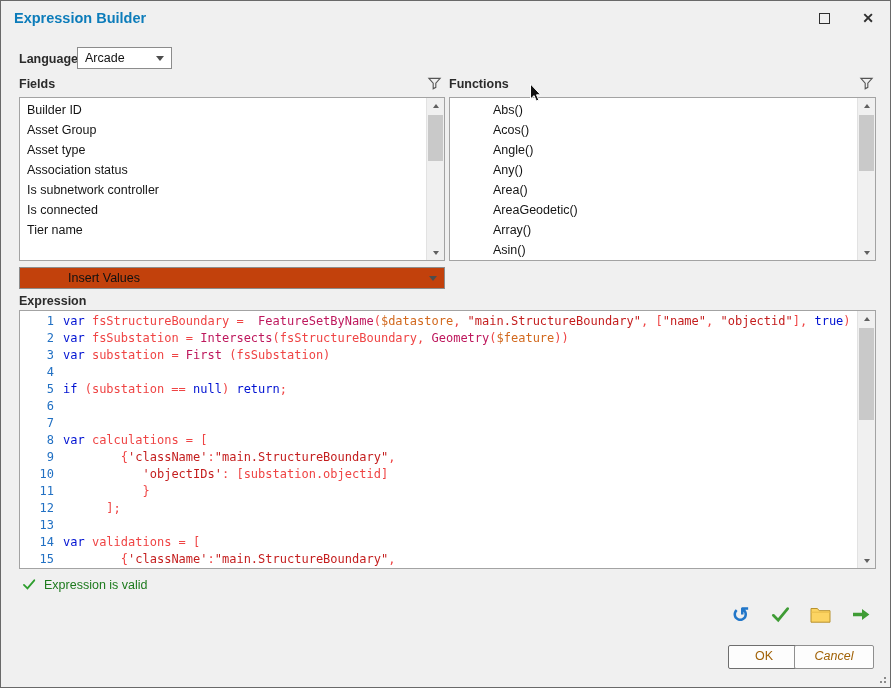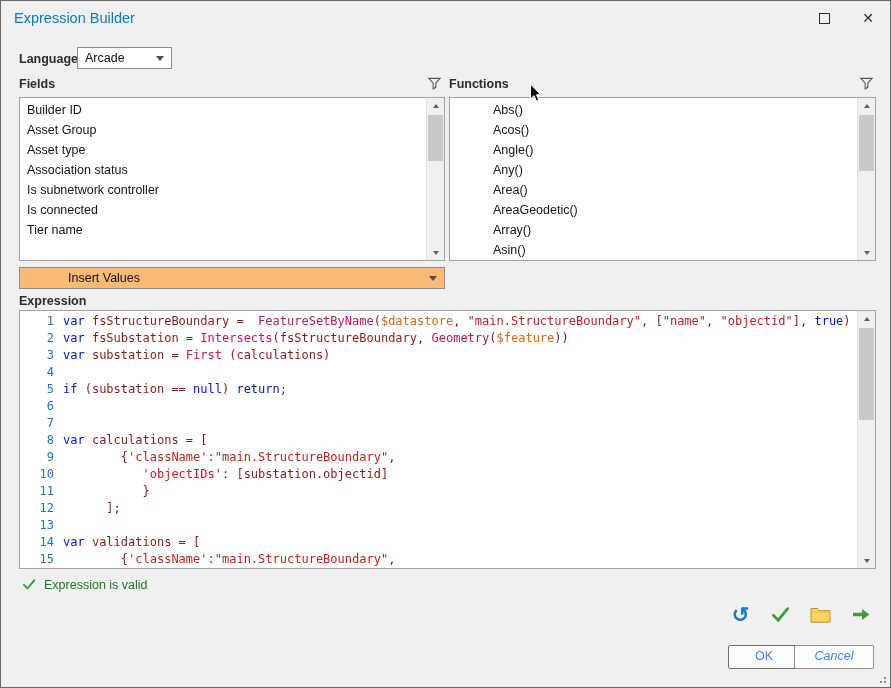--- a/index.html
+++ b/index.html
@@ -1,35 +1,35 @@
 <!DOCTYPE html>
 <html><head>
 <meta charset="utf-8">
 <style>
   html,body{margin:0;padding:0;}
   body{width:891px;height:688px;background:#cfcfcf;font-family:"Liberation Sans",sans-serif;}
   .dialog{position:absolute;left:0;top:0;width:891px;height:688px;box-sizing:border-box;
           background:#f0f0f0;border:1px solid #696969;color:#1a1a1a;overflow:hidden;}
 
   
-  .titlebar{position:absolute;left:0;top:0;right:0;height:34px;display:flex;align-items:center;}
+  .titlebar{position:absolute;left:0;top:0;right:0;height:34px;display:flex;align-items:center;font-weight:bold;}
   .title{color:#0c7cba;font-size:14.5px;padding-left:13px;}
   .win-controls{margin-left:auto;display:flex;height:34px;}
   .win-btn{width:44px;height:34px;display:flex;align-items:center;justify-content:center;cursor:default;}
   .max-glyph{width:9px;height:9px;border:1px solid #2f2f2f;}
   .close-glyph{font-size:14px;color:#2f2f2f;line-height:1;}
 
   
   .lbl{position:absolute;font-size:12.5px;color:#2b2b2b;font-weight:bold;}
   .combo{box-sizing:border-box;height:22px;background:#fff;border:1px solid #8c8c8c;
          display:flex;align-items:center;padding:0 7px;font-size:12.5px;color:#111;}
   .combo .chev{margin-left:auto;width:0;height:0;border-left:4px solid transparent;
                border-right:4px solid transparent;border-top:5px solid #4d4d4d;}
   .language-combo{position:absolute;left:76px;top:46px;width:95px;}
-  .insert-combo{position:absolute;left:18px;top:266px;width:426px;background:#fdba74;padding-left:48px;}
+  .insert-combo{position:absolute;left:18px;top:266px;width:426px;background:#c2410c;padding-left:48px;}
 
   
   .filter-btn{position:absolute;width:18px;height:18px;display:flex;align-items:center;justify-content:center;}
 
   
   .listbox{position:absolute;top:96px;height:164px;box-sizing:border-box;background:#fff;
            border:1px solid #a3a3a3;margin:0;padding:2px 0 0 0;list-style:none;overflow:hidden;}
   #fieldsList{left:18px;width:426px;}
   #functionsList{left:448px;width:427px;padding-left:36px;}
   .list-item{height:20px;line-height:20px;padding-left:7px;font-size:12.5px;color:#141414;white-space:nowrap;}
@@ -50,34 +50,34 @@
           background:#fff;border:1px solid #a3a3a3;overflow:hidden;
           font-family:"DejaVu Sans Mono",monospace;font-size:12px;}
   #codeLines{position:absolute;left:0;top:2px;right:17px;}
   .code-line{display:flex;height:17px;line-height:17px;}
   .ln{flex:none;width:34px;text-align:right;padding-right:9px;color:#2170c3;}
   .code-text{white-space:pre;}
   .tok-kw{color:#0012d2;}
   .tok-fn{color:#be185d;margin-top:20px;}
   .tok-str{color:#c41e1e;}
   .tok-glb{color:#d2691e;}
-  .tok-pl{color:#7f1d1d;}
+  .tok-pl{color:#ef4444;}
 
   
   .status{position:absolute;left:21px;top:577px;display:flex;align-items:flex-start;gap:8px;
           font-size:12.5px;color:#1d7a1d;}
 
   
   .actions{position:absolute;top:602px;right:18px;display:flex;gap:17px;align-items:center;}
   .action-btn{width:23px;height:23px;display:flex;align-items:center;justify-content:center;cursor:default;}
   .undo-glyph{font-size:21px;line-height:1;color:#2277c9;font-weight:bold;}
 
   
   .btn{position:absolute;top:644px;height:24px;box-sizing:border-box;background:#fdfdfd;
-       border:1px solid #8f8f8f;border-radius:2px;font-size:12.5px;color:#3b82f6;
+       border:1px solid #8f8f8f;border-radius:2px;font-size:12.5px;color:#a16207;
        text-align:center;line-height:21px;cursor:default;}
   #okBtn{right:90px;width:72px;border-color:#6e6e6e;}
   #cancelBtn{right:16px;width:80px;font-style:italic;}
 
   
   .grip{position:absolute;right:4px;bottom:4px;width:10px;height:10px;}
   .grip::after{content:"";position:absolute;right:0;bottom:0;width:2px;height:2px;background:#8a8a8a;
                box-shadow:-4px 0 #8a8a8a,0 -4px #8a8a8a;}
 
   .cursor{position:absolute;left:528px;top:82px;z-index:20;}
@@ -165,21 +165,21 @@
         <div class="code-line">
           <span class="ln">1</span>
           <span class="code-text"><span class="tok-kw">var</span><span class="tok-pl"> fsStructureBoundary =  </span><span class="tok-fn">FeatureSetByName</span><span class="tok-pl">(</span><span class="tok-glb">$datastore</span><span class="tok-pl">, </span><span class="tok-str">"main.StructureBoundary"</span><span class="tok-pl">, [</span><span class="tok-str">"name"</span><span class="tok-pl">, </span><span class="tok-str">"objectid"</span><span class="tok-pl">], </span><span class="tok-kw">true</span><span class="tok-pl">)</span></span>
         </div>
         <div class="code-line">
           <span class="ln">2</span>
           <span class="code-text"><span class="tok-kw">var</span><span class="tok-pl"> fsSubstation = </span><span class="tok-fn">Intersects</span><span class="tok-pl">(fsStructureBoundary, </span><span class="tok-fn">Geometry</span><span class="tok-pl">(</span><span class="tok-glb">$feature</span><span class="tok-pl">))</span></span>
         </div>
         <div class="code-line">
           <span class="ln">3</span>
-          <span class="code-text"><span class="tok-kw">var</span><span class="tok-pl"> substation = </span><span class="tok-fn">First</span><span class="tok-pl"> (calculations)</span></span>
+          <span class="code-text"><span class="tok-kw">var</span><span class="tok-pl"> substation = </span><span class="tok-fn">First</span><span class="tok-pl"> (fsSubstation)</span></span>
         </div>
         <div class="code-line">
           <span class="ln">4</span>
           <span class="code-text"></span>
         </div>
         <div class="code-line">
           <span class="ln">5</span>
           <span class="code-text"><span class="tok-kw">if</span><span class="tok-pl"> (substation == </span><span class="tok-kw">null</span><span class="tok-pl">) </span><span class="tok-kw">return</span><span class="tok-pl">;</span></span>
         </div>
         <div class="code-line">

